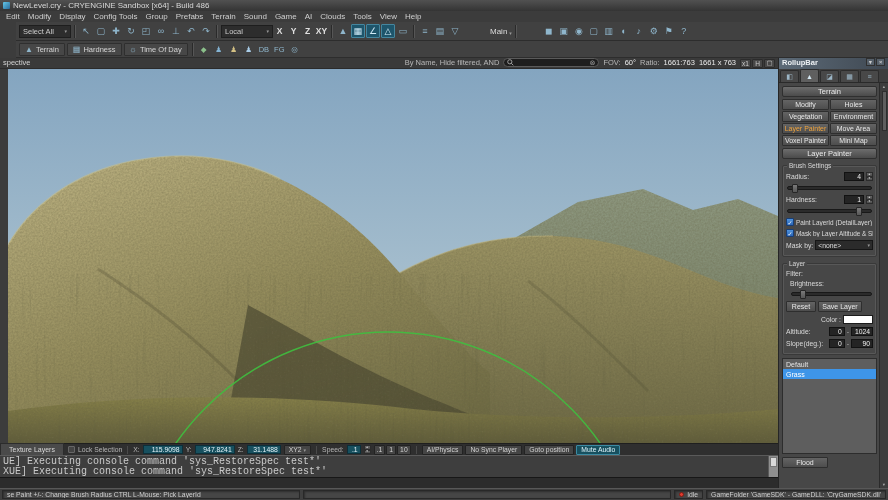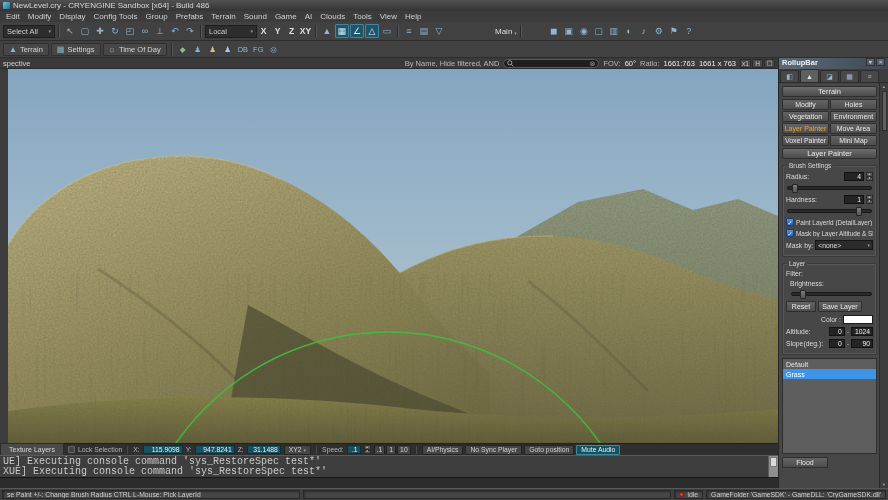--- a/index.html
+++ b/index.html
@@ -7,37 +7,37 @@
 body{background:#333;font-family:"Liberation Sans",sans-serif;color:#ccc;position:relative}
 .app{position:absolute;inset:0;background:#3c3c3c}
 .spacer{flex:1}
 
 .titlebar{position:absolute;top:0;left:0;right:0;height:11px;background:linear-gradient(#515151,#343434);display:flex;align-items:center;gap:3px;padding:0 3px;font-size:8px;color:#d8d8d8}
 .appicon{width:7px;height:7px;background:linear-gradient(135deg,#64c8e8,#2a6a9a);border-radius:1px;flex:none}
 
 .menubar{position:absolute;top:11px;left:0;right:0;height:11px;background:#3c3c3c;display:flex;align-items:center;font-size:8px;color:#d0d0d0;padding-left:2px}
 .menu-item{padding:0 4px;height:100%;display:flex;align-items:center;white-space:nowrap}
 
-.toolbar{position:absolute;left:0;right:0;display:flex;align-items:center;background:#414141;border-bottom:1px solid #2d2d2d;padding:0 3px}
+.toolbar{position:absolute;left:16px;right:0;display:flex;align-items:center;background:#414141;border-bottom:1px solid #2d2d2d;padding:0 3px}
 .toolbar1{top:22px;height:19px}
 .toolbar2{top:41px;height:17px}
 .igroup{display:flex;align-items:center;gap:1px}
 .ticon{min-width:14px;height:14px;display:inline-flex;align-items:center;justify-content:center;font-size:9px;color:#8fb6cc;border:1px solid transparent;border-radius:1px;padding:0 1px}
 .ticon.active{background:#1e556b;border-color:#45869e;color:#cfeaf6}
 .toolbar2 .ticon{font-size:7.5px;height:13px}
 .tsep{width:2px;height:13px;border-left:1px solid #2a2a2a;border-right:1px solid #565656;margin:0 3px}
 .dropdown{height:13px;min-width:52px;background:#2d2d2d;border:1px solid #1e1e1e;display:flex;align-items:center;justify-content:space-between;font-size:7.5px;color:#ccc;padding:0 3px;gap:3px;white-space:nowrap}
 .dd{font-size:5px;color:#999}
 .axis{width:13px;height:13px;display:inline-flex;align-items:center;justify-content:center;font-size:8.5px;font-weight:bold;color:#e0e0e0}
-.mainlabel{display:flex;align-items:flex-end;gap:2px;margin-left:49px;font-size:8px;color:#ddd}
+.mainlabel{display:flex;align-items:flex-end;gap:2px;margin-left:28px;font-size:8px;color:#ddd}
 .gd{margin-left:22px}
 .t2btn{height:13px;display:inline-flex;align-items:center;gap:3px;padding:0 5px;font-size:7.5px;color:#d5d5d5;background:#474747;border:1px solid #2f2f2f;border-radius:1px;margin-right:1px;white-space:nowrap}
 .t2glyph{color:#8fb6cc;font-size:8px}
 
-.viewheader{position:absolute;top:58px;left:0;width:778px;height:11px;background:#3a3a3a;border-bottom:1px solid #2b2b2b;display:flex;align-items:center;gap:4px;padding:0 3px;font-size:7.5px;color:#b8b8b8;white-space:nowrap}
+.viewheader{position:absolute;top:58px;left:0;width:778px;height:11px;background:#3a3a3a;border-bottom:1px solid #2b2b2b;display:flex;gap:4px;padding:0 3px;font-size:7.5px;color:#b8b8b8;white-space:nowrap}
 .vcap{color:#d2d2d2}
 .vh-value{color:#eaeaea}
 .searchbox{width:96px;height:9px;background:#1e1e1e;border:1px solid #5a5a5a;border-radius:5px;display:flex;align-items:center;gap:2px;padding:0 3px}
 .searchbox input{flex:1;min-width:0;background:transparent;border:none;outline:none;color:#ddd;font-size:7px;font-family:inherit;height:8px;padding:0}
 .clr{color:#9a9a9a;font-size:7px;line-height:7px}
 .hbtn{min-width:11px;height:9px;background:#474747;border:1px solid #2c2c2c;display:inline-flex;align-items:center;justify-content:center;font-size:6.5px;color:#ccc;border-radius:1px;padding:0 1px}
 
 .viewport{position:absolute;top:69px;left:8px;width:770px;height:374px;background:#8fb0c6;overflow:hidden}
 .viewport svg{display:block}
 
@@ -250,21 +250,21 @@
 
   <div class="toolbar toolbar2">
     <span class="igroup">
 
     <span class="t2btn">
           <span class="t2glyph">▲</span>
           <span>Terrain</span>
         </span>
         <span class="t2btn">
           <span class="t2glyph">▦</span>
-          <span>Settings</span>
+          <span>Hardness</span>
         </span>
         <span class="t2btn">
           <span class="t2glyph">☼</span>
           <span>Time Of Day</span>
         </span>
       </span>
     <span class="tsep"></span>
     <span class="igroup">
 
     <span class="ticon" style="color: rgb(139, 192, 139);">

